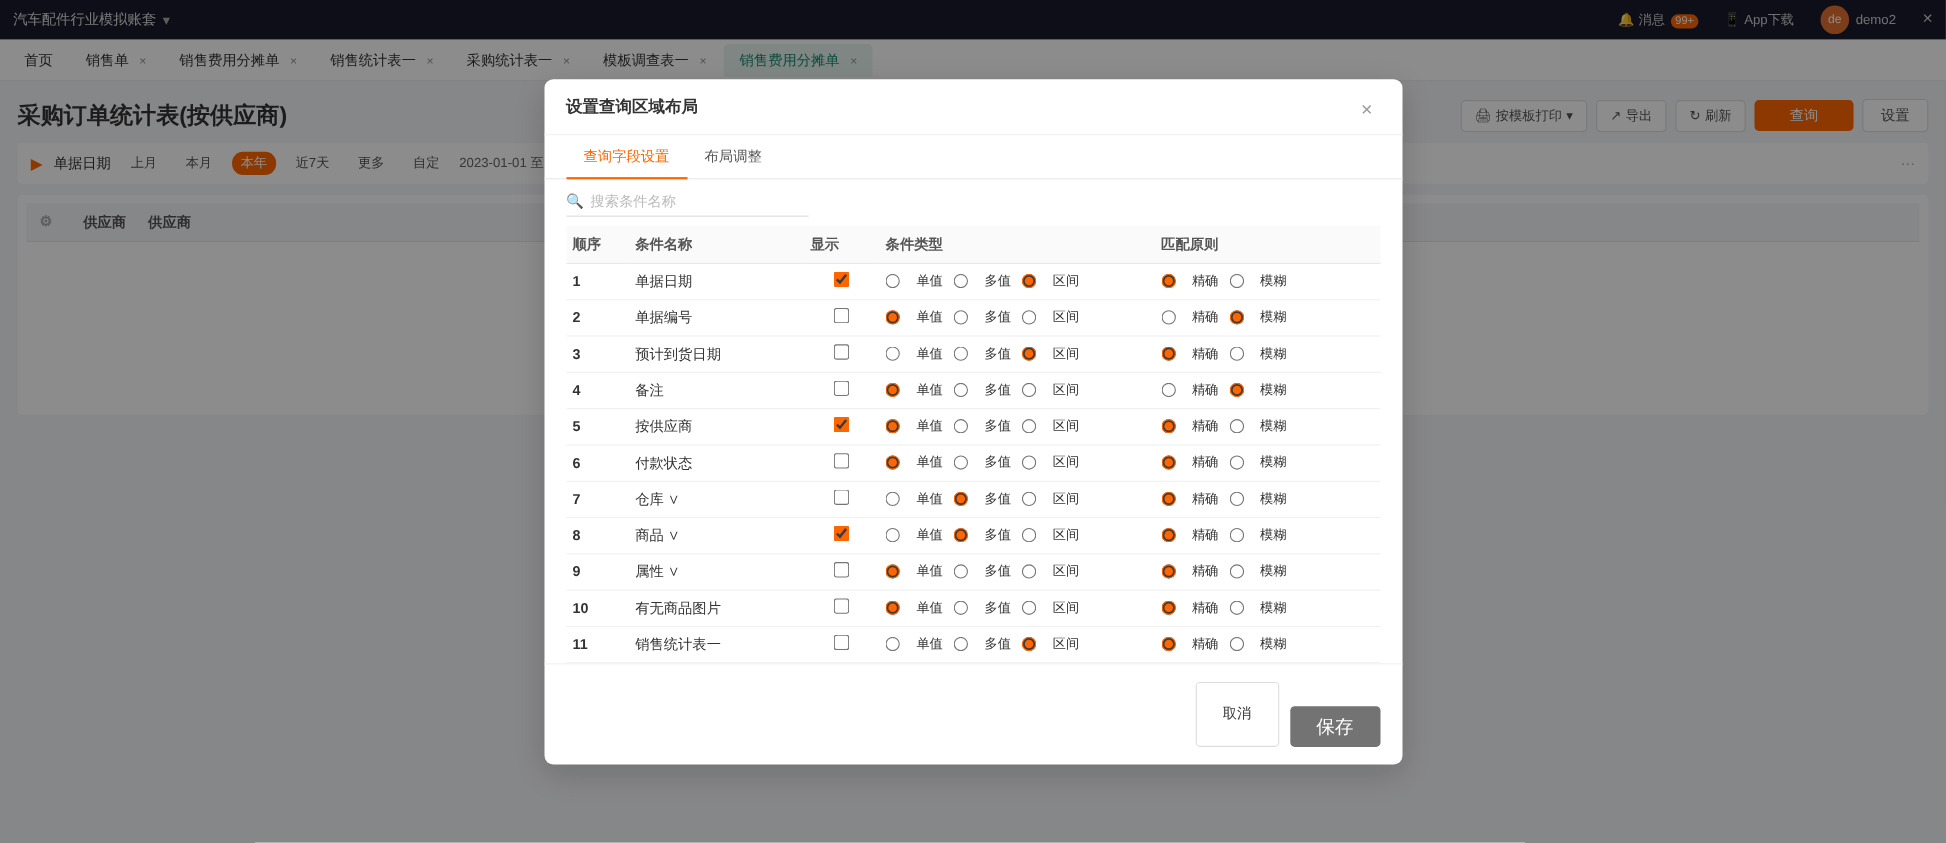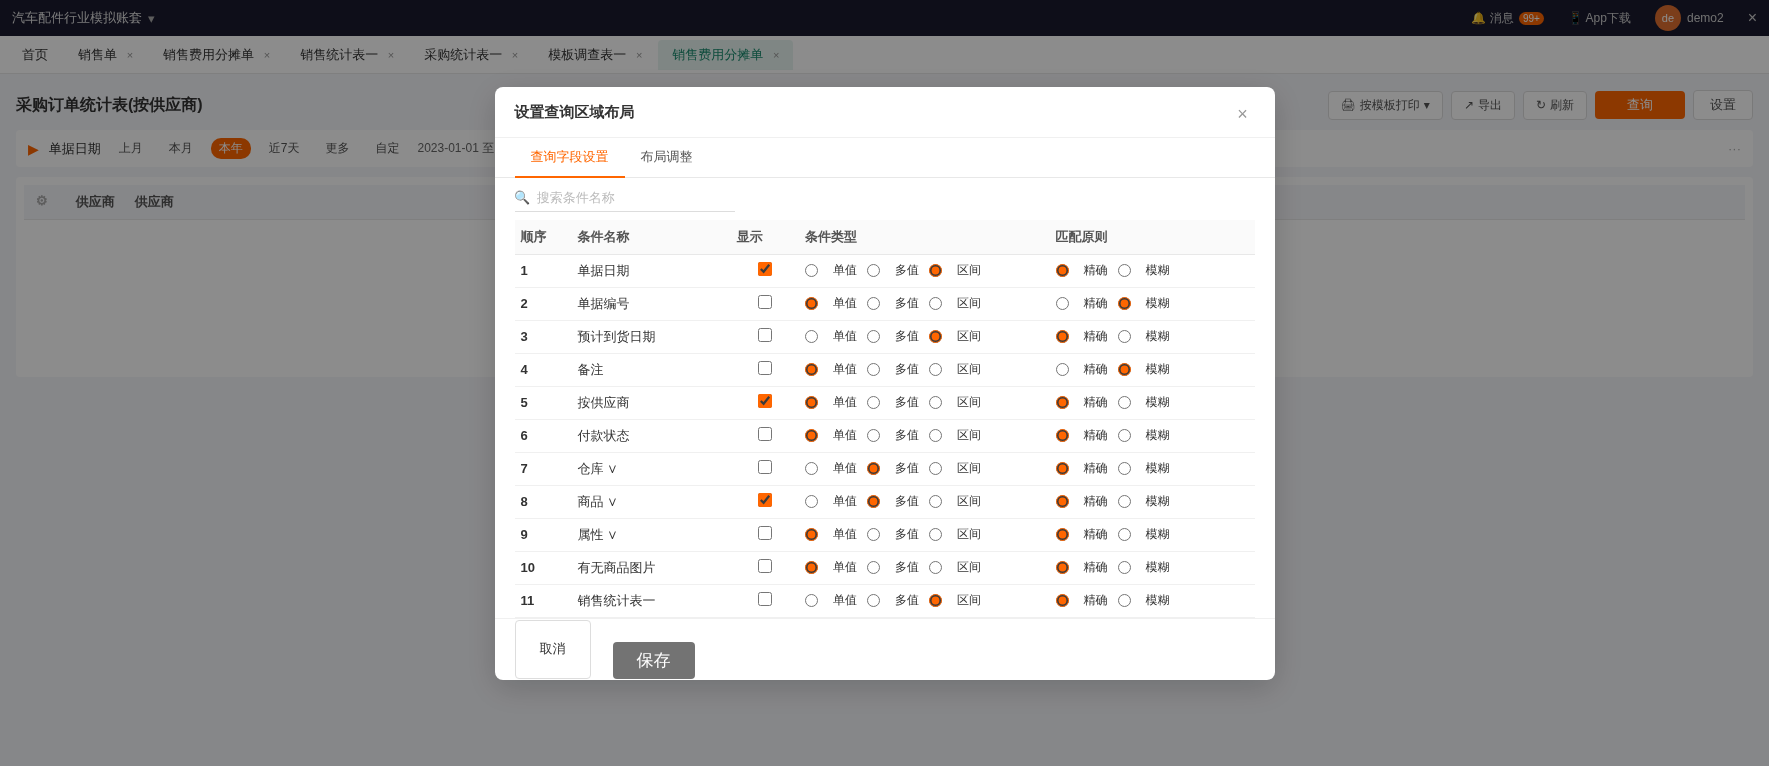--- a/index.html
+++ b/index.html
@@ -65,21 +65,21 @@
       padding: 16px;
     }
 
     
     .page-title-bar {
       display: flex;
       align-items: center;
       justify-content: space-between;
       margin-bottom: 10px;
     }
-    .page-title { font-size: 16px; font-weight: 600; color: #333; }
+    .page-title { font-size: 21px; font-weight: 600; color: #333; }
     .page-actions { display: flex; gap: 8px; align-items: center; }
     .btn-print, .btn-export, .btn-refresh {
       padding: 5px 12px; border: 1px solid #ddd; border-radius: 4px;
       background: #fff; cursor: pointer; font-size: 12px; color: #555;
       display: flex; align-items: center; gap: 4px;
     }
     .btn-query {
       padding: 5px 32px; border-radius: 4px;
       background: #f60; border: none; cursor: pointer; font-size: 13px; color: #fff;
     }
@@ -255,23 +255,23 @@
     }
     .radio-input {
       width: 13px; height: 13px;
       accent-color: #f60;
       cursor: pointer;
     }
 
     
     .dialog-footer {
       display: flex;
-      justify-content: flex-start;
-      gap: 22px;
-      padding: 1px 20px;
+      justify-content: flex-end;
+      gap: 10px;
+      padding: 16px 20px;
       border-top: 1px solid #f0f0f0;
     }
     .btn-cancel {
       padding: 7px 24px; border: 1px solid #ddd; border-radius: 4px;
       background: #fff; cursor: pointer; font-size: 13px; color: #333;
     }
     .btn-save {
       padding: 7px 24px; border: none; border-radius: 4px;
       background: #737373; cursor: pointer; font-size: 17px; color: #fff; font-weight: 500; margin-top: 22px;
     }

